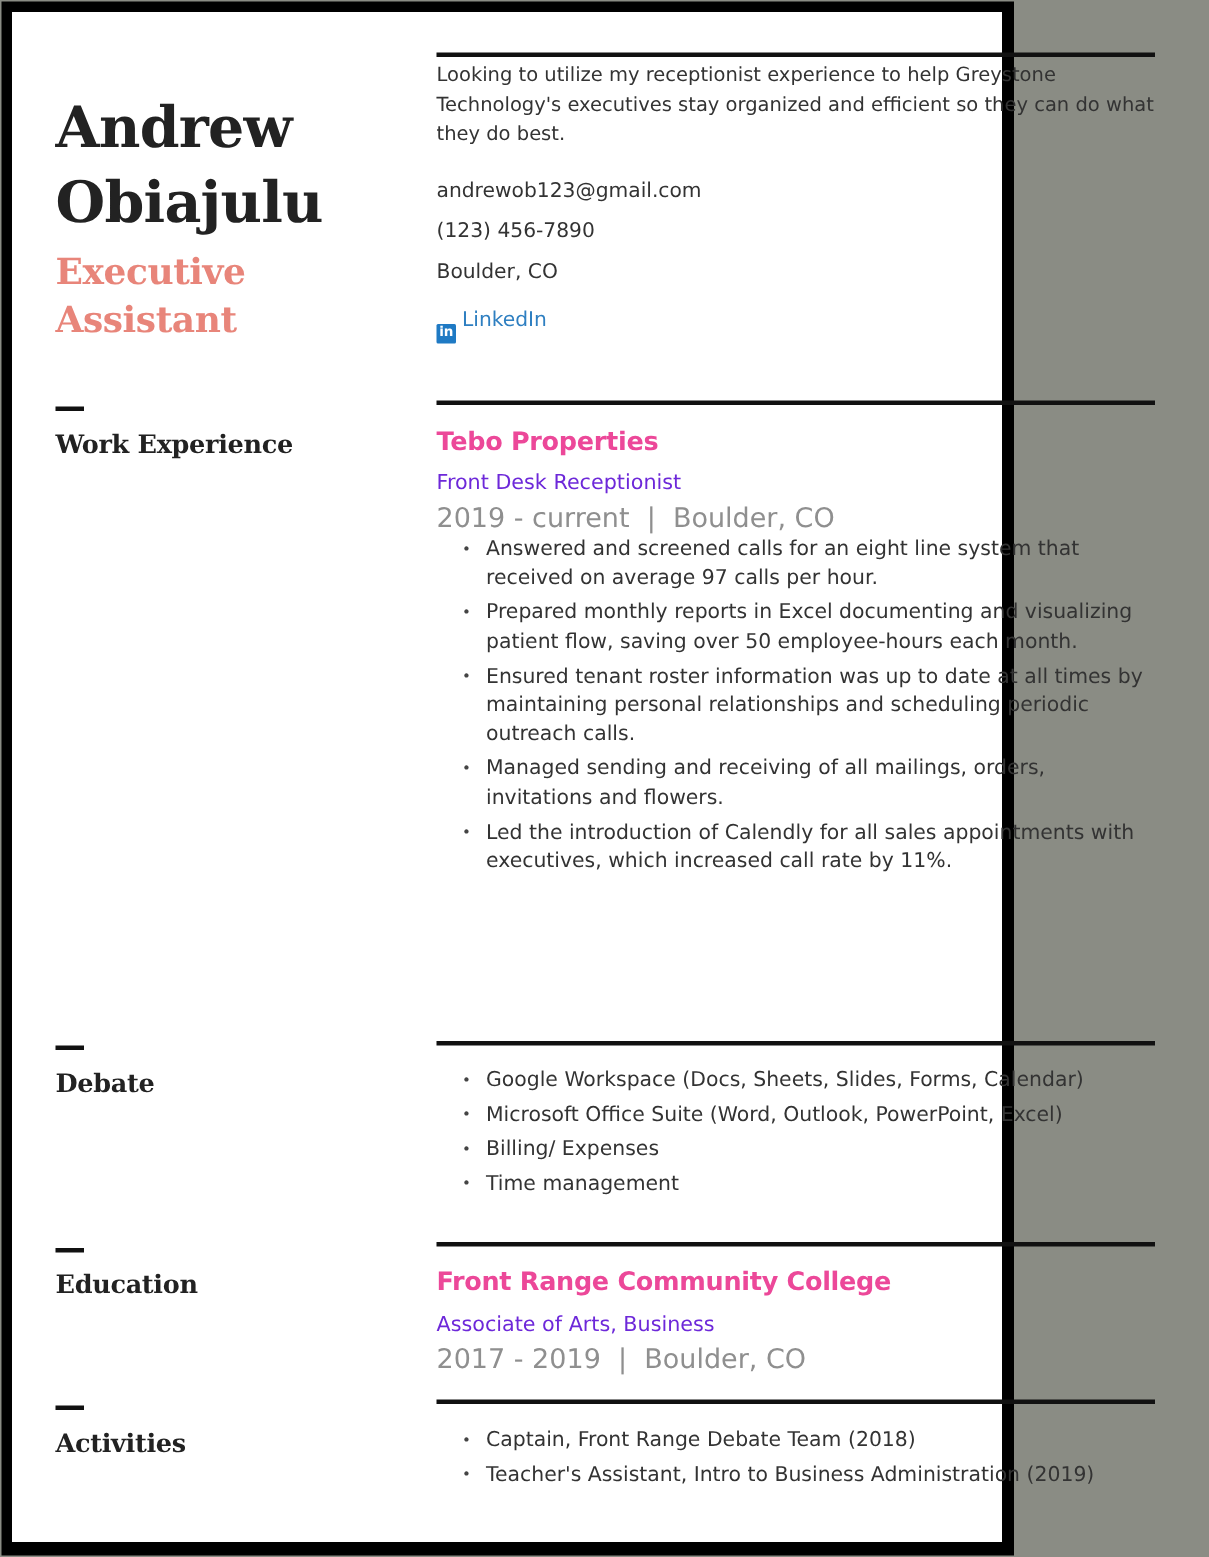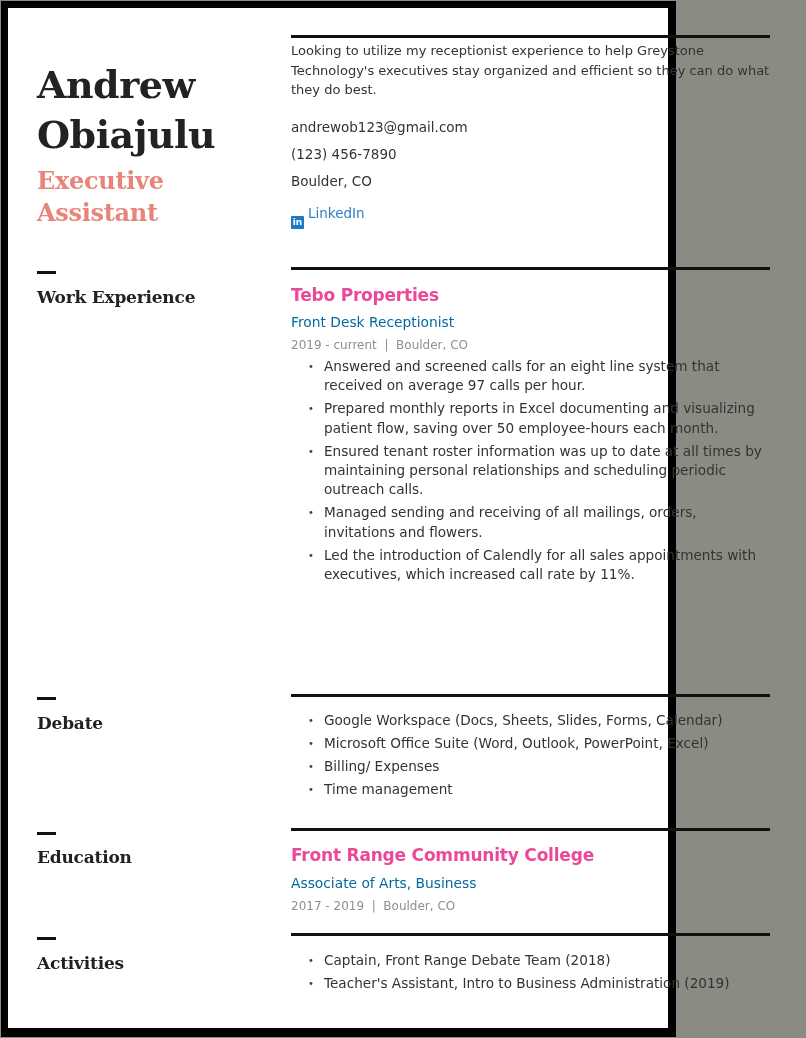--- a/index.html
+++ b/index.html
@@ -34,22 +34,22 @@
     .summary { top: 33px; width: 479px; font-size: 13px; }
     .contact { font-size: 13.5px; }
     .linkedin { color: #2e7fc1; display: flex; align-items: center; gap: 4px; }
     .li-icon {
       display: inline-block; width: 13px; height: 13px; background: #1f7ac4; color: #fff;
       font-size: 9px; font-weight: bold; line-height: 13px; text-align: center; border-radius: 1px;
       font-family: "DejaVu Sans", sans-serif;
       margin-top: 17px;
     }
     .org { font-weight: bold; font-size: 17px; color: #ec4899; letter-spacing: -0.2px; }
-    .role { font-size: 13.8px; color: #0369a1; }
-    .meta { font-size: 12px; color: #8f8f8f; }
+    .role { font-size: 13.8px; color: #6d28d9; }
+    .meta { font-size: 18px; color: #8f8f8f; }
     ul.bullets { position: absolute; left: 0; list-style: none; width: 479px; }
     ul.bullets li {
       position: relative; padding-left: 33px; font-size: 13.6px; line-height: 19.4px;
       color: #333; margin-bottom: 3.5px;
     }
     ul.bullets li::before {
       content: "•"; position: absolute; left: 17px; top: 0; font-size: 10px; color: #444;
     }
     ul.skills li { margin-bottom: 3.6px; }
   </style>

